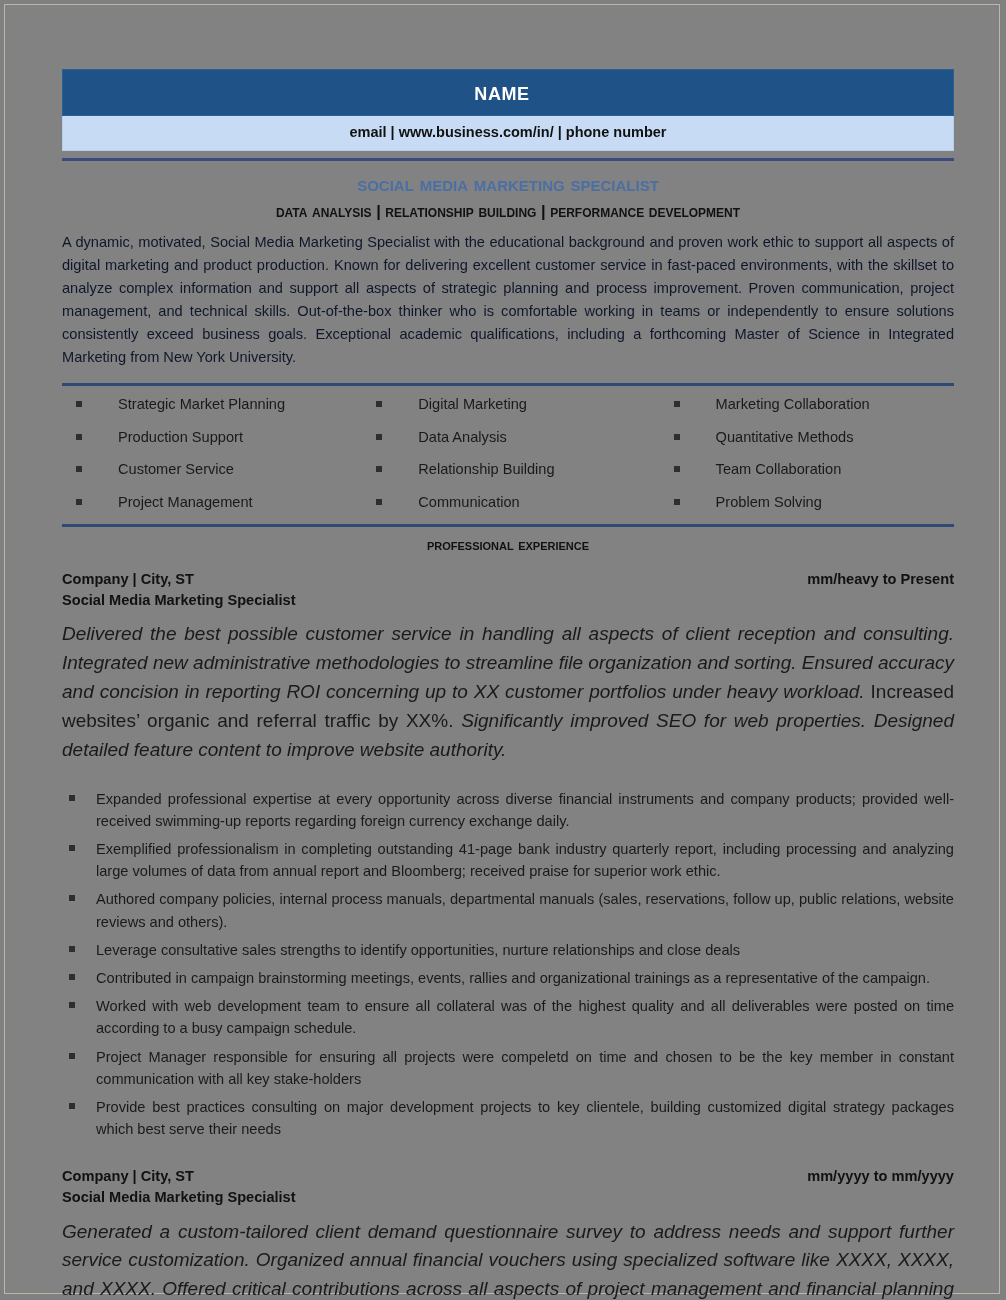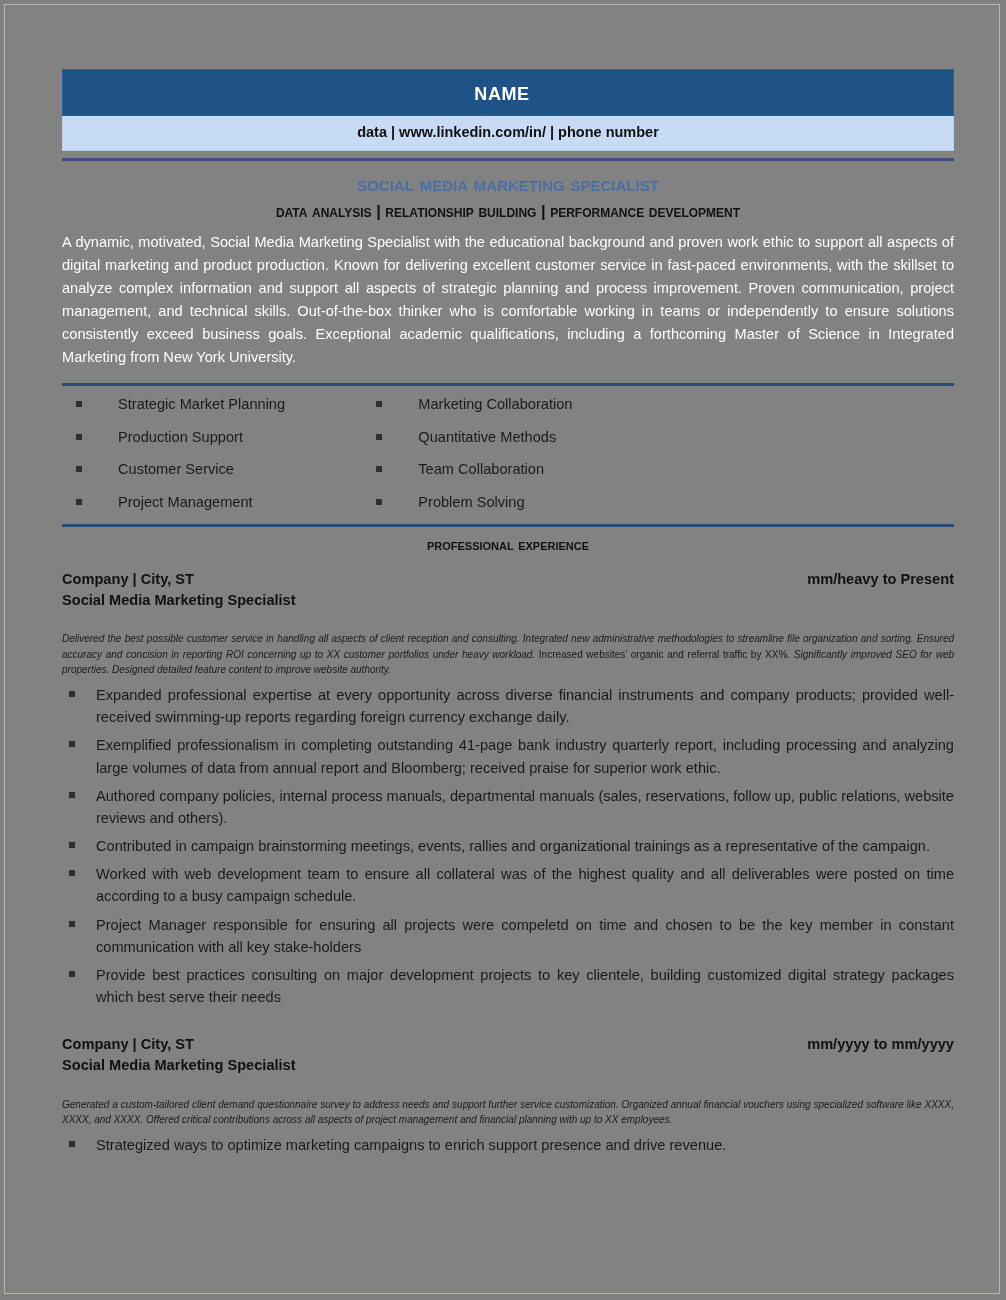--- a/index.html
+++ b/index.html
@@ -91,21 +91,21 @@
     text-transform: lowercase;
     margin-top: 8px;
     line-height: 1.05;
   }
 
   .summary {
     text-align: justify;
     font-size: 14.6px;
     line-height: 1.58;
     margin-top: 11px;
-    color: #ffffff;
+    color: #0f172a;
   }
 
   
   .section-rule {
     height: 3px;
     background: #2c4a74;
     margin-top: 14px;
   }
   .section-head {
     text-align: center;
@@ -160,30 +160,30 @@
     color: #111111;
   }
   .exp-role {
     font-size: 14.6px;
     font-weight: bold;
     line-height: 1.45;
     color: #111111;
   }
   .exp-desc {
     text-align: justify;
-    font-size: 10px;
+    font-size: 19px;
     line-height: 1.52;
     font-style: italic;
-    margin-top: 20px;
+    margin-top: 9px;
     color: #1a1a1a;
   }
   .exp-desc .upright { font-style: normal; }
 
   .bullets {
-    margin-top: 7px;
+    margin-top: 23px;
   }
   .bullet {
     position: relative;
     padding-left: 34px;
     font-size: 14.6px;
     line-height: 1.52;
     margin-bottom: 6px;
     text-align: justify;
     color: #1a1a1a;
   }
@@ -197,38 +197,44 @@
 </head>
 <body>
 
 <div class="page-frame">
   <div class="doc">
 
     <div class="name-bar">
       <div class="name">Name</div>
     </div>
     <div class="contact-bar">
-      <div class="contact">data | www.linkedin.com/in/ | phone number</div>
+      <div class="contact">email | www.business.com/in/ | phone number</div>
     </div>
     <div class="rule"></div>
 
     <div class="job-title">Social Media Marketing Specialist</div>
     <div class="subtitle">Data Analysis | Relationship Building | Performance Development</div>
     <div class="summary">A dynamic, motivated, Social Media Marketing Specialist with the educational background and proven work ethic to support all aspects of digital marketing and product production. Known for delivering excellent customer service in fast-paced environments, with the skillset to analyze complex information and support all aspects of strategic planning and process improvement. Proven communication, project management, and technical skills. Out-of-the-box thinker who is comfortable working in teams or independently to ensure solutions consistently exceed business goals. Exceptional academic qualifications, including a forthcoming Master of Science in Integrated Marketing from New York University.</div>
 
     <div class="section-rule"></div>
 
     <div class="skills">
       <div class="skill-col">
         <div class="skill-item"><span class="sq"></span><span>Strategic Market Planning</span></div>
         <div class="skill-item"><span class="sq"></span><span>Production Support</span></div>
         <div class="skill-item"><span class="sq"></span><span>Customer Service</span></div>
         <div class="skill-item"><span class="sq"></span><span>Project Management</span></div>
       </div>
       <div class="skill-col">
+        <div class="skill-item"><span class="sq"></span><span>Digital Marketing</span></div>
+        <div class="skill-item"><span class="sq"></span><span>Data Analysis</span></div>
+        <div class="skill-item"><span class="sq"></span><span>Relationship Building</span></div>
+        <div class="skill-item"><span class="sq"></span><span>Communication</span></div>
+      </div>
+      <div class="skill-col">
         <div class="skill-item"><span class="sq"></span><span>Marketing Collaboration</span></div>
         <div class="skill-item"><span class="sq"></span><span>Quantitative Methods</span></div>
         <div class="skill-item"><span class="sq"></span><span>Team Collaboration</span></div>
         <div class="skill-item"><span class="sq"></span><span>Problem Solving</span></div>
       </div>
     </div>
 
     <div class="section-rule"></div>
     <div class="section-head">Professional Experience</div>
 
@@ -236,21 +242,21 @@
       <div class="exp-head">
         <span>Company | City, ST</span>
         <span>mm/heavy to Present</span>
       </div>
       <div class="exp-role">Social Media Marketing Specialist</div>
       <div class="exp-desc"><span>Delivered the best possible customer service in handling all aspects of client reception and consulting. Integrated new administrative methodologies to streamline file organization and sorting. Ensured accuracy and concision in reporting ROI concerning up to XX customer portfolios under heavy workload. </span><span class="upright">Increased websites’ organic and referral traffic by XX%. </span><span>Significantly improved SEO for web properties. Designed detailed feature content to improve website authority.</span></div>
       <div class="bullets">
         <div class="bullet"><span class="sq"></span><span>Expanded professional expertise at every opportunity across diverse financial instruments and company products; provided well-received swimming-up reports regarding foreign currency exchange daily.</span></div>
         <div class="bullet"><span class="sq"></span><span>Exemplified professionalism in completing outstanding 41-page bank industry quarterly report, including processing and analyzing large volumes of data from annual report and Bloomberg; received praise for superior work ethic.</span></div>
         <div class="bullet"><span class="sq"></span><span>Authored company policies, internal process manuals, departmental manuals (sales, reservations, follow up, public relations, website reviews and others).</span></div>
-        <div class="bullet nojustify"><span class="sq"></span></div>
+        <div class="bullet nojustify"><span class="sq"></span><span>Leverage consultative sales strengths to identify opportunities, nurture relationships and close deals</span></div>
         <div class="bullet"><span class="sq"></span><span>Contributed in campaign brainstorming meetings, events, rallies and organizational trainings as a representative of the campaign.</span></div>
         <div class="bullet"><span class="sq"></span><span>Worked with web development team to ensure all collateral was of the highest quality and all deliverables were posted on time according to a busy campaign schedule.</span></div>
         <div class="bullet"><span class="sq"></span><span>Project Manager responsible for ensuring all projects were compeletd on time and chosen to be the key member in constant communication with all key stake-holders</span></div>
         <div class="bullet"><span class="sq"></span><span>Provide best practices consulting on major development projects to key clientele, building customized digital strategy packages which best serve their needs</span></div>
       </div>
     </div>
 
     <div class="exp-block second">
       <div class="exp-head">
         <span>Company | City, ST</span>

